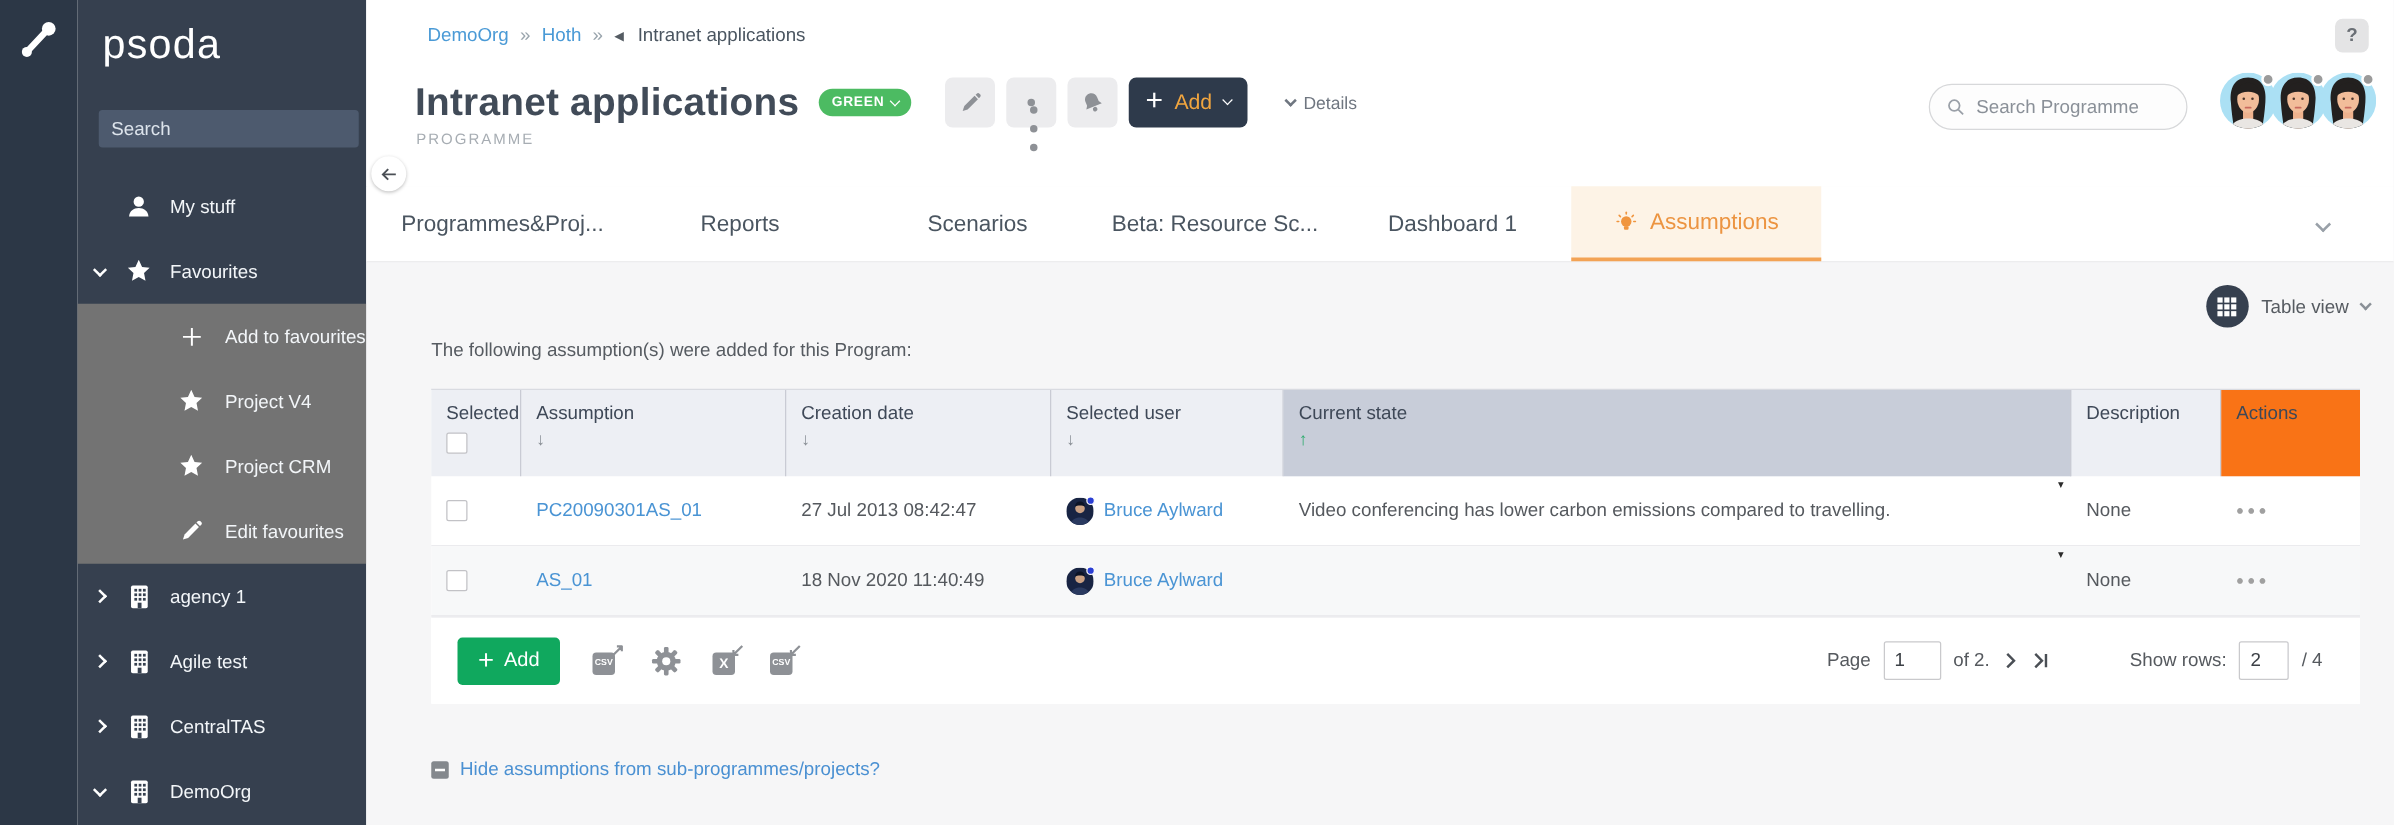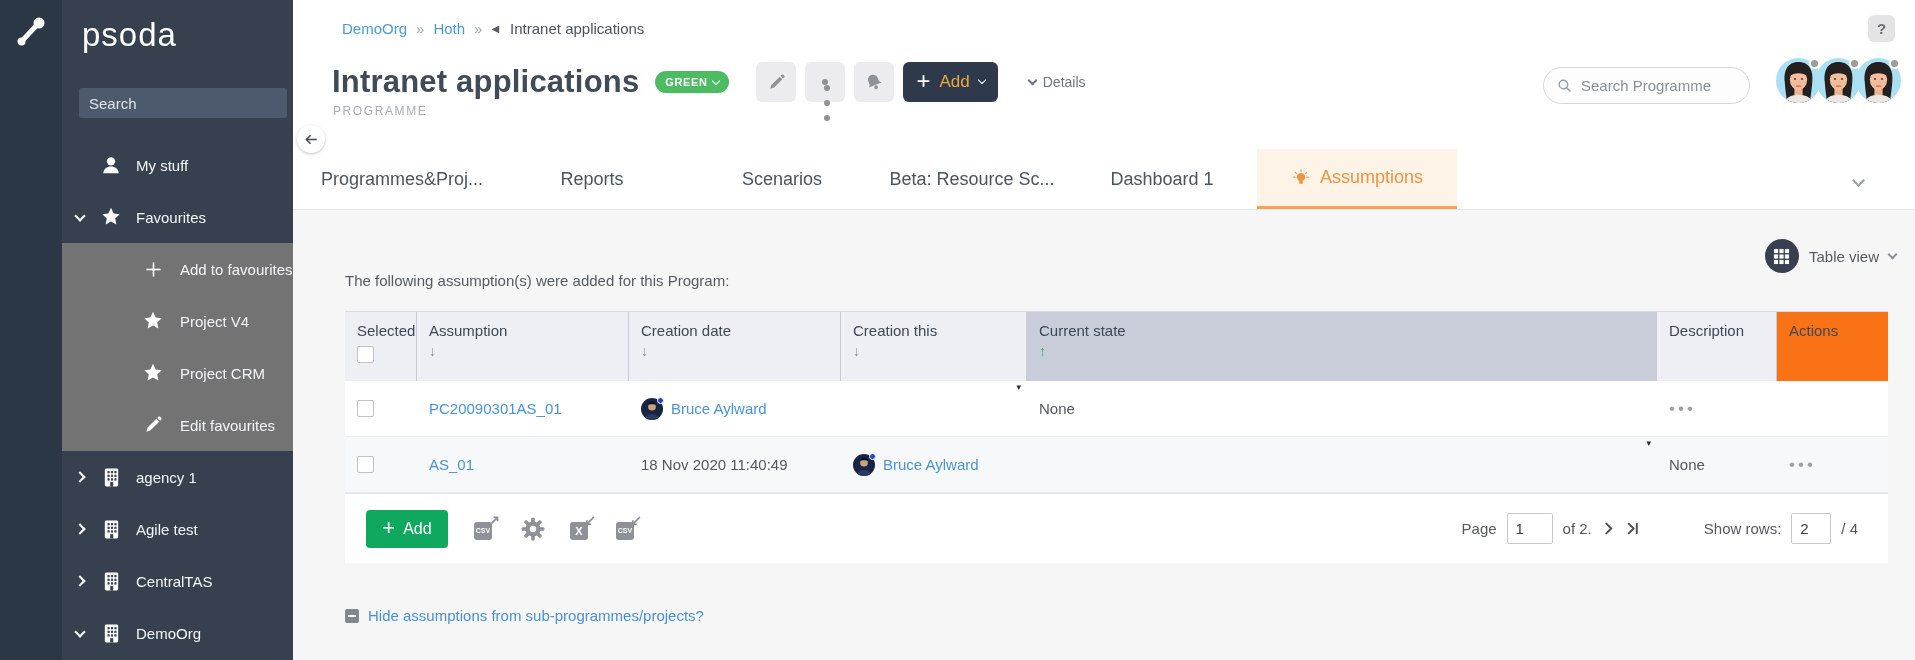--- a/index.html
+++ b/index.html
@@ -58,21 +58,21 @@
 
   
   #tabbar { position:absolute; left:0; top:149px; width:1622px; height:61px; background:#fff; border-bottom:1px solid #e7e7e9; display:flex; padding-left:14px; }
   .tab { width:190px; display:flex; align-items:center; justify-content:center; font-size:18px; color:#4a5560; cursor:pointer; gap:9px; }
   .tab.active { width:200px; background:#fdf3e6; border-bottom:3px solid #f3a355; color:#ec9441; }
   .tab-more { position:absolute; right:52px; top:22px; cursor:pointer; }
   .tab-more .cv { border-color:#99a0a8; width:9px; height:9px; }
 
   
   #content { position:absolute; left:0; top:210px; width:1622px; height:450px; background:#f6f6f7; }
-  .view-ctl { position:absolute; right:19px; top:29px; display:flex; align-items:center; gap:10px; cursor:pointer; }
+  .view-ctl { position:absolute; right:19px; top:18px; display:flex; align-items:center; gap:10px; cursor:pointer; }
   .view-ctl .circle { width:34px; height:34px; border-radius:50%; background:#36404f; display:flex; align-items:center; justify-content:center; }
   .view-ctl .lbl { font-size:15px; color:#565b61; }
   .view-ctl .cv { border-color:#8a9097; width:7px; height:7px; transform:rotate(45deg); margin-top:-3px; }
   .intro { position:absolute; left:52px; top:62px; font-size:15px; color:#565b61; }
 
   
   #assump-table { position:absolute; left:52px; top:101px; width:1543px; background:#fff; }
   .t-head { display:grid; grid-template-columns:72px 212px 212px 186px 630px 120px 111px; height:70px; background:#edeff4; border-top:1px solid #d9dbe1; }
   .th { border-right:1px solid #c9cbd4; padding:10px 12px; font-size:15px; color:#3e4857; position:relative; cursor:pointer; }
   .th:last-child { border-right:0; background:#f97316; }
@@ -477,21 +477,21 @@
           </div>
           <div class="th">
             <span>Assumption</span>
             <span class="sort">↓</span>
           </div>
           <div class="th">
             <span>Creation date</span>
             <span class="sort">↓</span>
           </div>
           <div class="th">
-            <span>Creation this</span>
+            <span>Selected user</span>
             <span class="sort">↓</span>
           </div>
           <div class="th state">
             <span>Current state</span>
             <span class="sort asc">↑</span>
           </div>
           <div class="th">
             <span>Description</span>
           </div>
           <div class="th">
@@ -499,40 +499,42 @@
           </div>
         </div>
 
         <div class="t-row">
           <div class="td">
               <div class="checkbox"></div>
             </div>
           <div class="td">
               <a>PC20090301AS_01</a>
             </div>
+          <div class="td">27 Jul 2013 08:42:47</div>
           <div class="td user-cell">
             <span class="mini-avatar">
               <svg width="22" height="22" viewBox="0 0 24 24">
                   <defs>
                     <clipPath id="bv1">
                       <circle cx="12" cy="12" r="12"></circle>
                     </clipPath>
                   </defs>
                   <g clip-path="url(#bv1)">
                     <rect width="24" height="24" fill="#182443"></rect>
                     <circle cx="12" cy="9.5" r="4.2" fill="#caa184"></circle>
                     <path d="M7.5 8c.5-3 2-4.5 4.5-4.5S16 5 16.5 8c-2-1.5-7-1.5-9 0z" fill="#0c1426"></path>
                     <path d="M3.5 24c1-4.5 4.5-6.5 8.5-6.5s7.5 2 8.5 6.5z" fill="#2a3a60"></path>
                   </g>
                 </svg>
               <span class="dot"></span>
             </span>
             <a>Bruce Aylward</a>
           </div>
           <div class="td desc">
+            <span>Video conferencing has lower carbon emissions compared to travelling.</span>
             <span class="corner-mark">▾</span>
           </div>
           <div class="td">None</div>
           <div class="td">
               <button class="actions-btn">•••</button>
             </div>
         </div>
 
         <div class="t-row alt">
           <div class="td">

